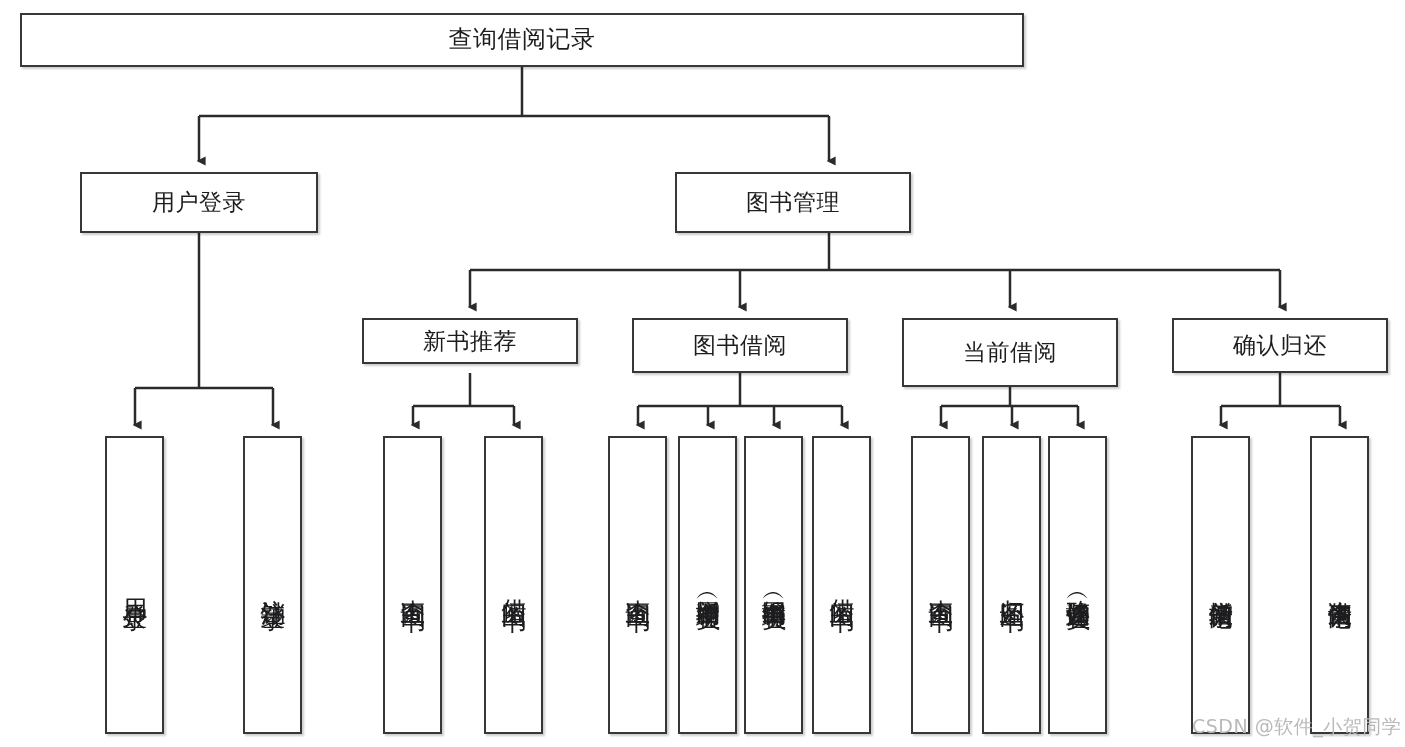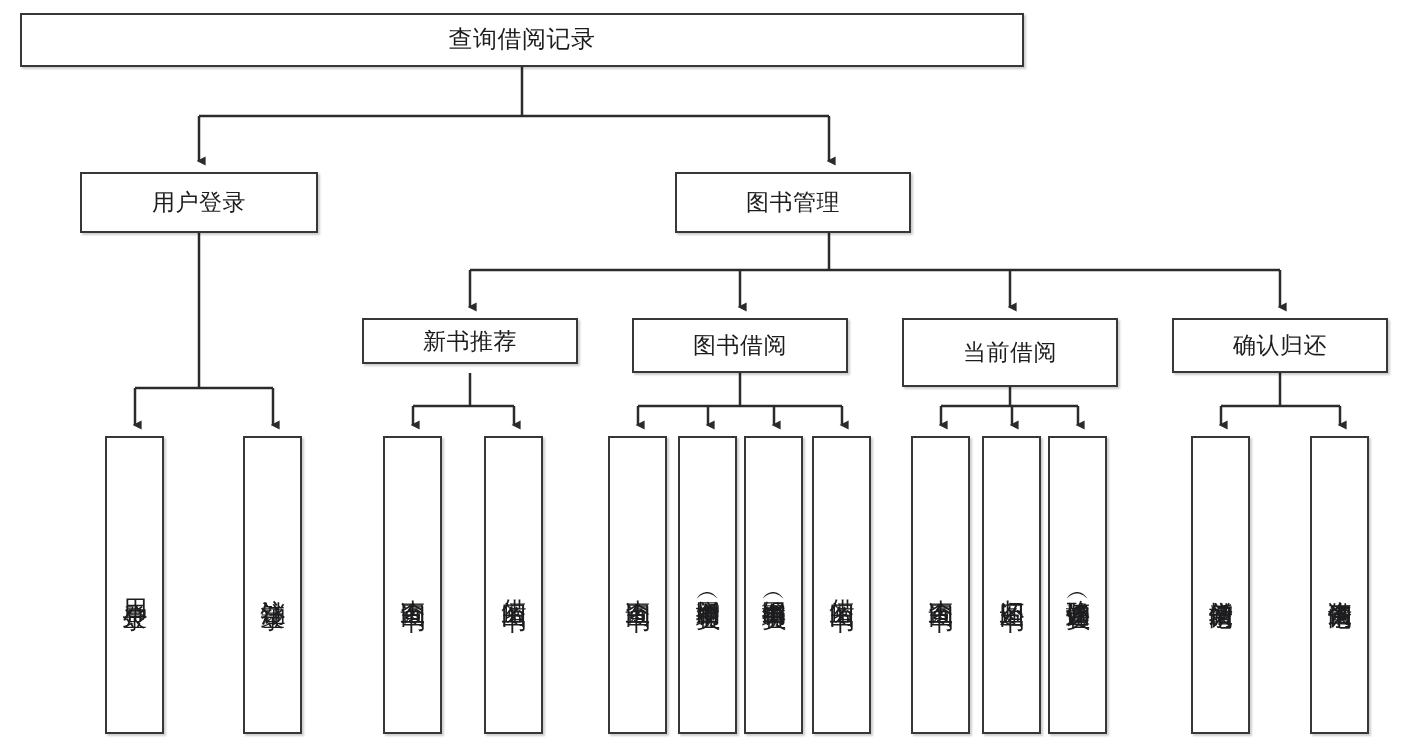--- a/index.html
+++ b/index.html
@@ -176,13 +176,14 @@
         <span class="lbl">确认归还（管理员）</span>
       </div>
       <div class="node vert tight" style="left: 1191px; top: 436px; width: 59px; height: 298px;">
         <span class="lbl">新增借阅记录</span>
       </div>
       <div class="node vert tight" style="left: 1310px; top: 436px; width: 59px; height: 298px;">
         <span class="lbl">查询借阅记录</span>
       </div>
     </div>
 
+  <div class="watermark" style="left: 1192px; top: 714px;">CSDN @软件_小贺同学</div>
 </div>
 
 </body></html>

